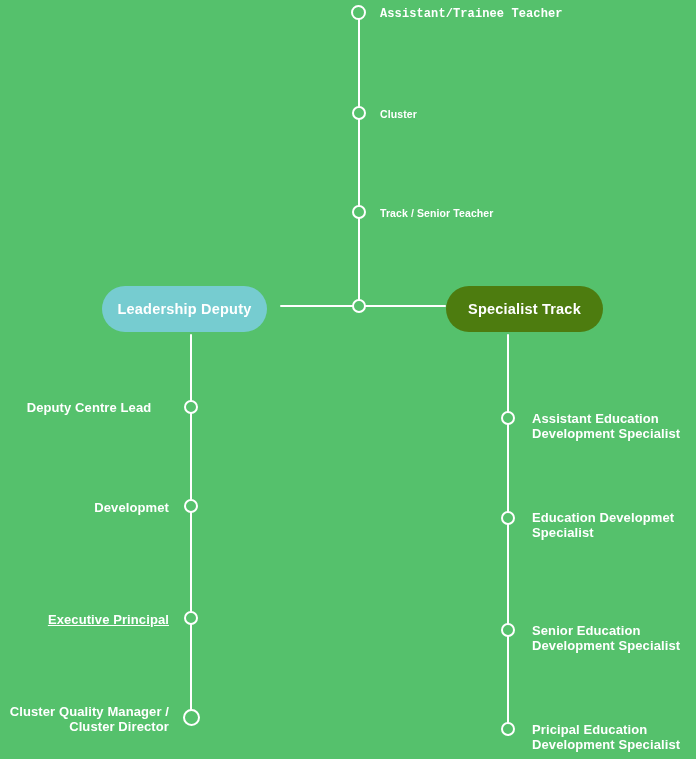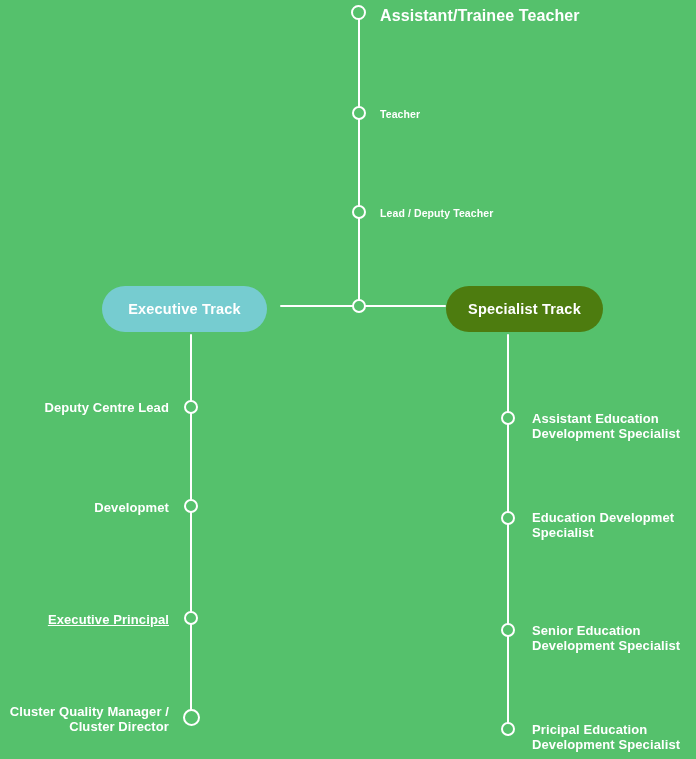--- a/index.html
+++ b/index.html
@@ -53,21 +53,21 @@
     position: absolute;
     color: #ffffff;
     font-weight: 700;
     line-height: 1.18;
     letter-spacing: 0.1px;
     white-space: pre-line;
   }
   .label.right  { text-align: right; }
   .label.left   { text-align: left; }
 
-  .fs-lg { font-size: 16px; }
+  .fs-lg { font-size: 12px; font-family: Liberation Mono, monospace; }
   .fs-md { font-size: 13px; }
   .fs-sm { font-size: 10.5px; }
 
   
   .pill {
     position: absolute;
     display: flex;
     align-items: center;
     justify-content: center;
     border-radius: 999px;
@@ -95,41 +95,41 @@
 
 <div id="diagram">
 
   <div class="line-v" style="left:358px; top:12px; height:295px;"></div>
 
   <div class="node n-md" style="left:351px; top:5px;"></div>
   <div class="node n-sm" style="left:352px; top:106px;"></div>
   <div class="node n-sm" style="left:352px; top:205px;"></div>
 
   <div class="label left fs-lg" style="left:380px; top:7px;">Assistant/Trainee Teacher</div>
-  <div class="label left fs-sm" style="left:380px; top:108px;">Teacher</div>
-  <div class="label left fs-sm" style="left:380px; top:207px;">Lead / Deputy Teacher</div>
+  <div class="label left fs-sm" style="left:380px; top:108px;">Cluster</div>
+  <div class="label left fs-sm" style="left:380px; top:207px;">Track / Senior Teacher</div>
 
   <div class="line-h" style="left:280px; top:305px; width:166px;"></div>
   <div class="node n-sm" style="left:352px; top:299px;"></div>
 
   <div class="pill pill-leadership">
-    <span>Executive Track</span>
+    <span>Leadership Deputy</span>
   </div>
   <div class="pill pill-specialist">
     <span>Specialist Track</span>
   </div>
 
   <div class="line-v" style="left:190px; top:334px; height:385px;"></div>
 
   <div class="node n-sm" style="left:184px; top:400px;"></div>
   <div class="node n-sm" style="left:184px; top:499px;"></div>
   <div class="node n-sm" style="left:184px; top:611px;"></div>
   <div class="node n-lg" style="left:183px; top:709px;"></div>
 
-  <div class="label right fs-md" style="right:527px; top:400px; width:160px;">Deputy Centre Lead</div>
+  <div class="label right fs-md" style="right:527px; top:400px; width:160px;text-align:center;">Deputy Centre Lead</div>
   <div class="label right fs-md" style="right:527px; top:500px; width:160px;">Developmet</div>
   <div class="label right fs-md" style="right:527px; top:612px; width:170px;text-decoration:underline;">Executive Principal</div>
   <div class="label right fs-md" style="right:527px; top:704px; width:200px;">Cluster Quality Manager /
 Cluster Director</div>
 
   <div class="line-v" style="left:507px; top:334px; height:398px;"></div>
 
   <div class="node n-sm" style="left:501px; top:411px;"></div>
   <div class="node n-sm" style="left:501px; top:511px;"></div>
   <div class="node n-sm" style="left:501px; top:623px;"></div>

